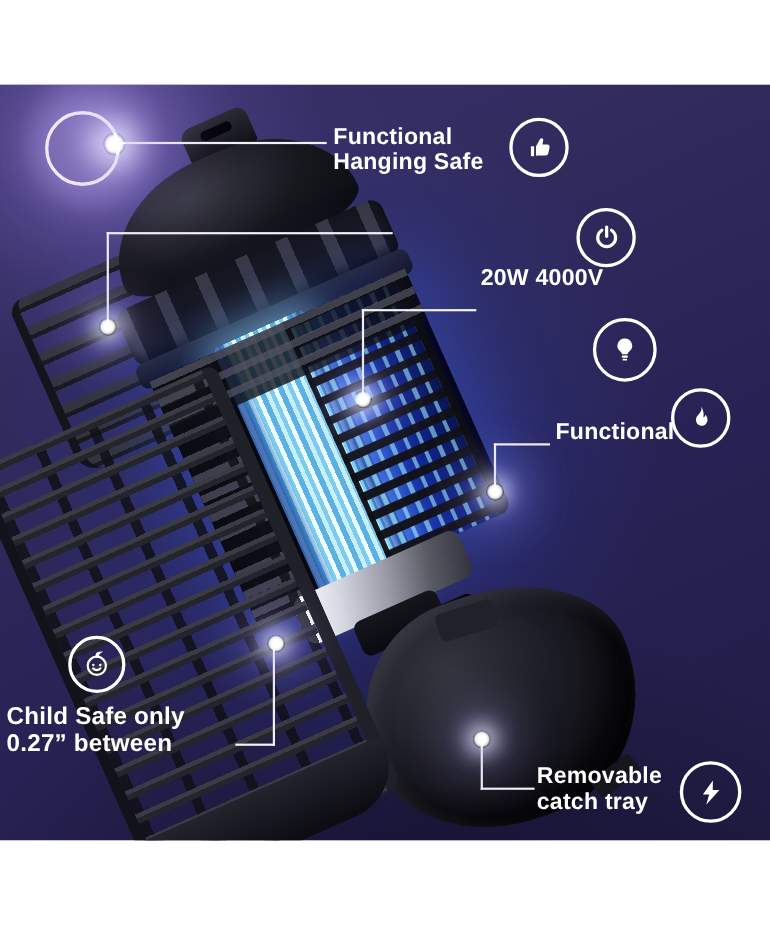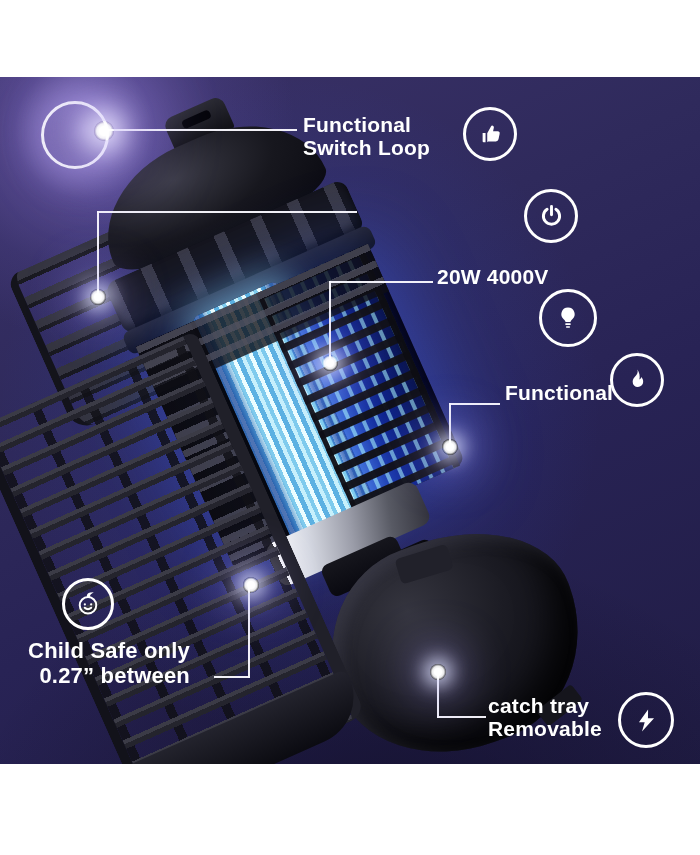--- a/index.html
+++ b/index.html
@@ -62,21 +62,21 @@
   .line{position:absolute;background:rgba(250,249,255,.96);z-index:10;}
   .dot{position:absolute;width:16px;height:16px;border-radius:50%;transform:translate(-50%,-50%);z-index:11;
        background:radial-gradient(circle,#ffffff 0 32%, rgba(255,255,255,.9) 52%, rgba(205,210,255,0) 76%);
        box-shadow:0 0 18px 6px rgba(225,228,255,.85), 0 0 44px 20px rgba(172,158,255,.35);}
   .dot.big{width:20px;height:20px;box-shadow:0 0 26px 10px rgba(235,230,255,.95), 0 0 70px 34px rgba(165,145,240,.45);}
   .hl-circle{position:absolute;left:41px;top:24px;width:62px;height:62px;border:3px solid rgba(255,255,255,.95);
        border-radius:50%;z-index:10;box-shadow:0 0 34px 12px rgba(170,150,235,.40), inset 0 0 22px rgba(170,150,235,.30);}
   .txt{position:absolute;color:#ffffff;font-weight:700;letter-spacing:.2px;z-index:12;}
   .txt span{display:block;}
   .t21{font-size:21px;line-height:23px;}
-  .t22{font-size:22px;line-height:24.6px;text-align:right;}
+  .t22{font-size:22px;line-height:24.6px;text-align:left;}
   .badge{position:absolute;border:3px solid #ffffff;border-radius:50%;display:flex;align-items:center;justify-content:center;z-index:12;}
   .badge svg{display:block;}
 </style>
 </head>
 <body>
 
 <div class="canvas">
   <div class="scene">
 
     <div class="p shell-upper"></div>
@@ -119,35 +119,35 @@
     <div class="line" style="left:329px;top:204px;width:2px;height:82px;"></div>
     <div class="line" style="left:449px;top:326px;width:51px;height:2px;"></div>
     <div class="line" style="left:449px;top:326px;width:2px;height:44px;"></div>
     <div class="line" style="left:248px;top:509px;width:2px;height:92px;"></div>
     <div class="line" style="left:214px;top:599px;width:36px;height:2px;"></div>
     <div class="line" style="left:437px;top:596px;width:2px;height:45px;"></div>
     <div class="line" style="left:437px;top:639px;width:49px;height:2px;"></div>
 
     <div class="txt t21" style="left:303px;top:36px;">
       <span>Functional</span>
-      <span>Switch Loop</span>
+      <span>Hanging Safe</span>
     </div>
-    <div class="txt t21" style="left:437px;top:188px;">
+    <div class="txt t21" style="left:437px;top:164px;">
       <span>20W 4000V</span>
     </div>
     <div class="txt t21" style="left:505px;top:304px;">
       <span>Functional</span>
     </div>
     <div class="txt t22" style="left:6px;top:562px;width:184px;">
       <span>Child Safe only</span>
       <span>0.27” between</span>
     </div>
     <div class="txt t21" style="left:488px;top:617px;">
+      <span>Removable</span>
       <span>catch tray</span>
-      <span>Removable</span>
     </div>
 
     <div class="badge" style="left:463px;top:30px;width:48px;height:48px;">
       <svg width="27" height="27" viewBox="0 0 24 24">
         <path fill="#ffffff" d="M5 10.6h2.6v8.2H5.9a.9.9 0 0 1-.9-.9zM9.1 18.8v-8l3.3-6a1.4 1.4 0 0 1 2.6.9l-.7 3.5h3.9a1.9 1.9 0 0 1 1.9 2.3l-1 4.8a2.4 2.4 0 0 1-2.4 1.9H9.8z"></path>
       </svg>
     </div>
     <div class="badge" style="left:524px;top:112px;width:48px;height:48px;">
       <svg width="27" height="27" viewBox="0 0 24 24" fill="none" stroke="#ffffff" stroke-width="2.6" stroke-linecap="round">
         <line x1="12" y1="3" x2="12" y2="10.5"></line>

